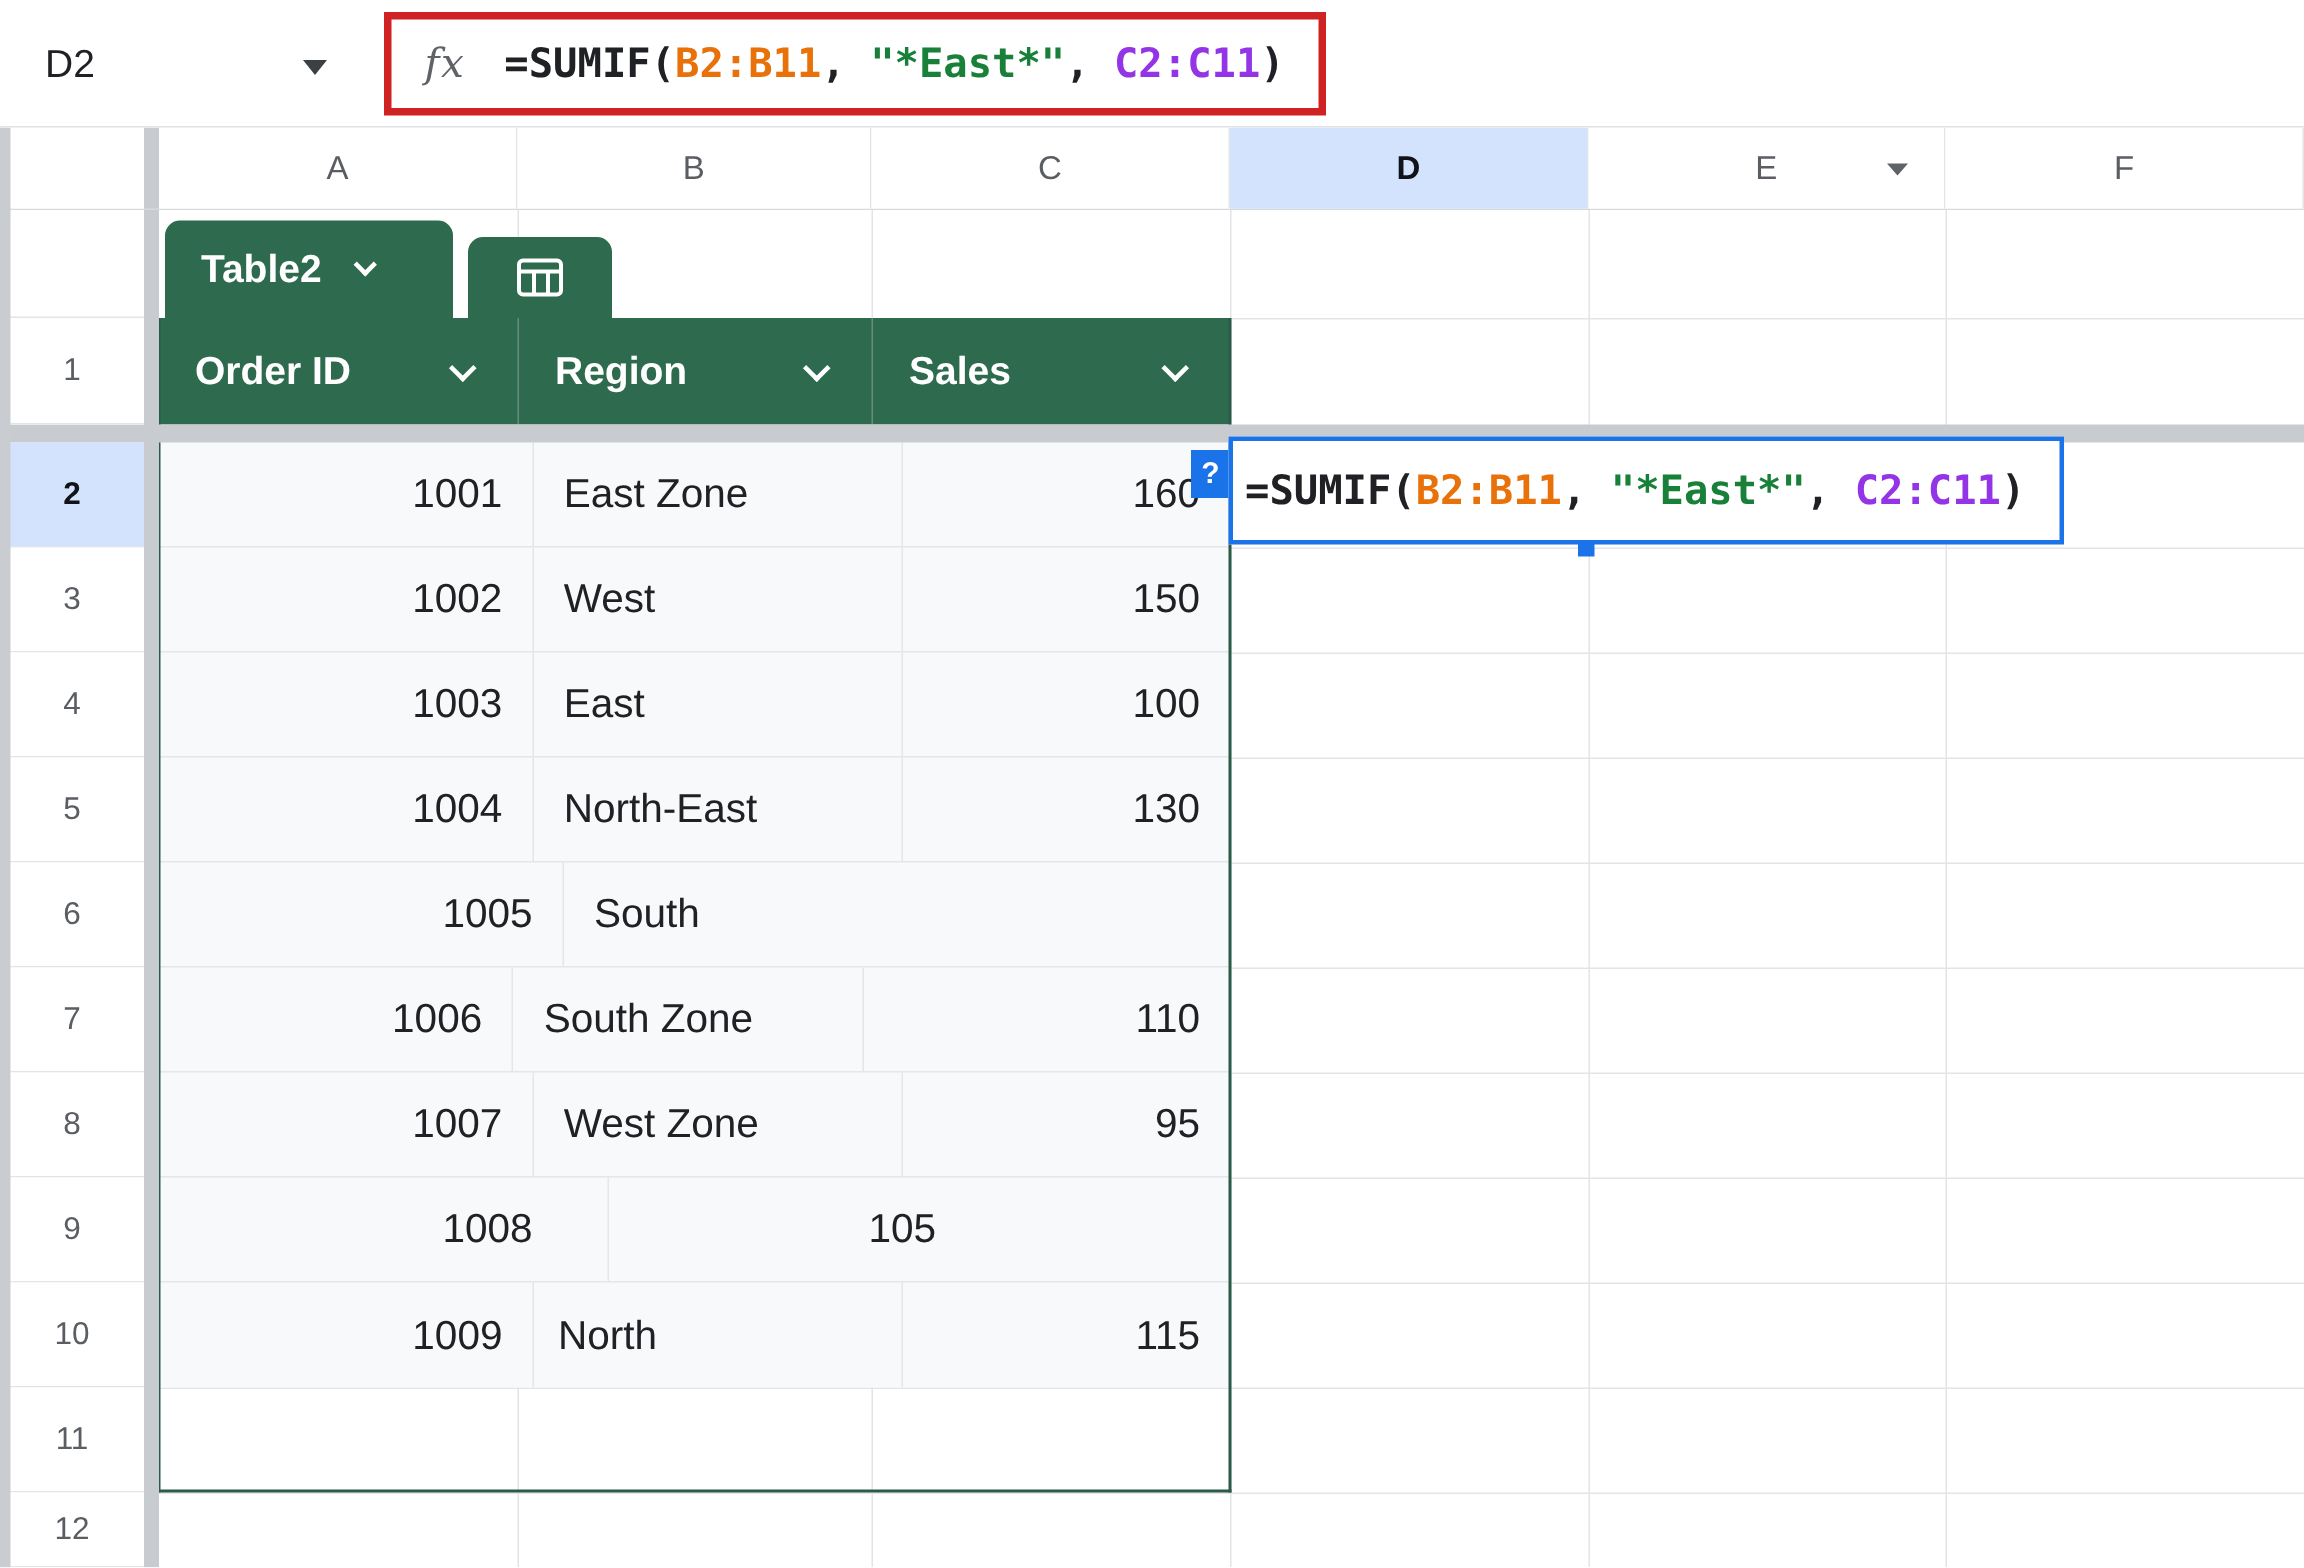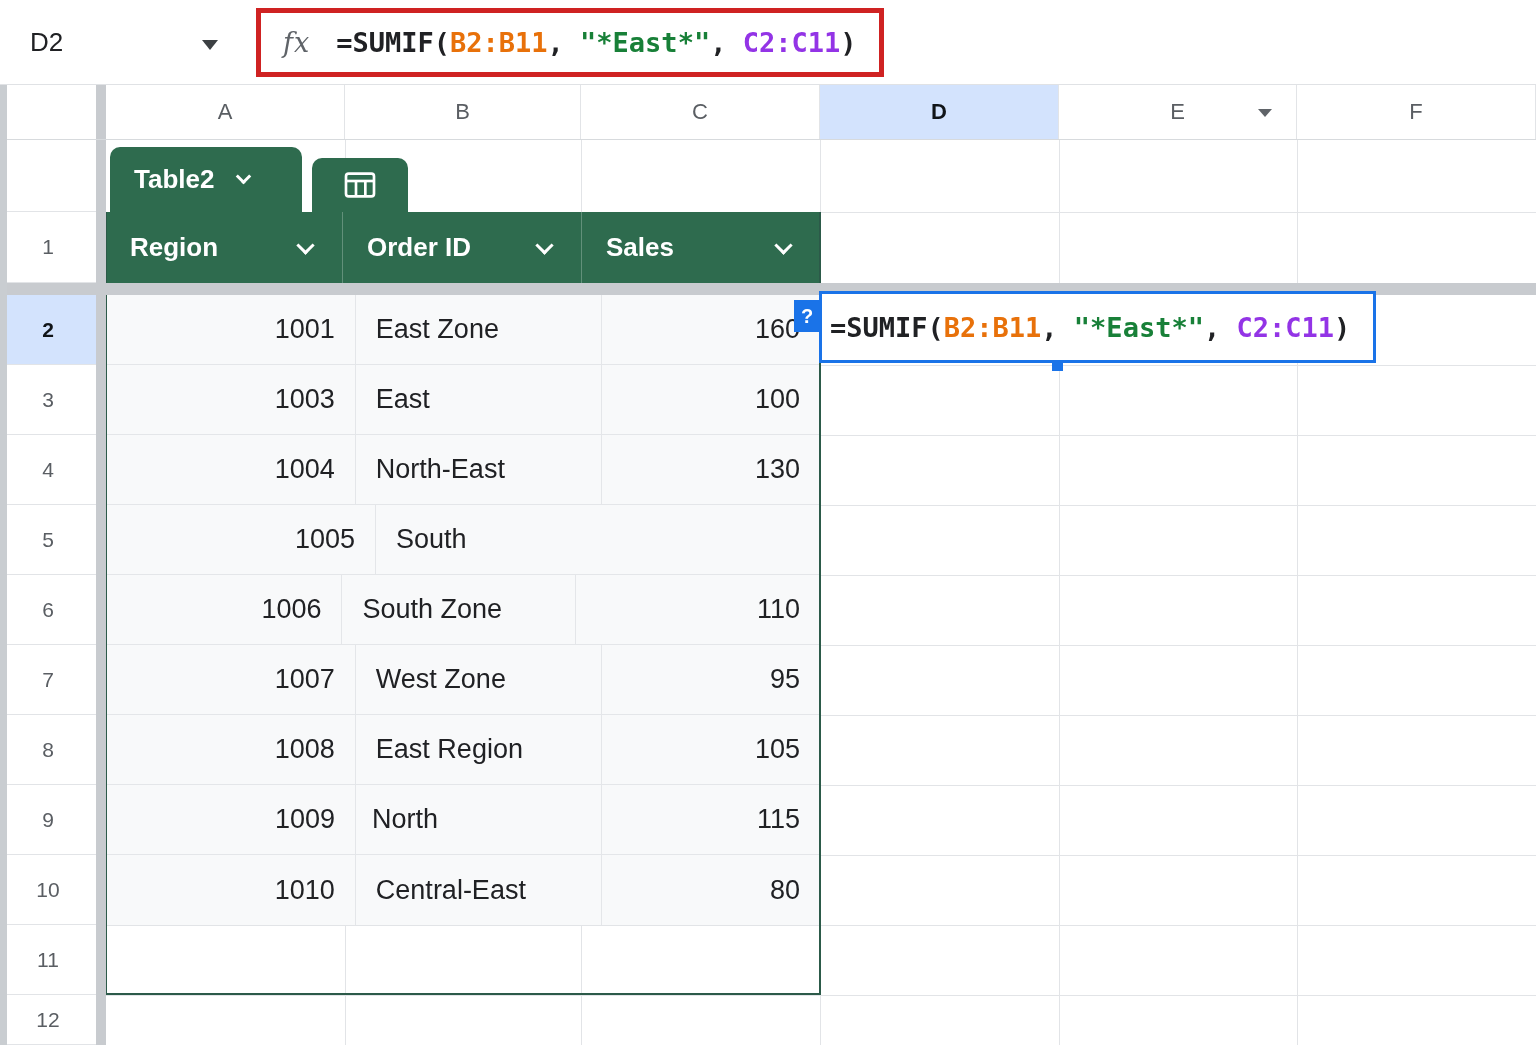--- a/index.html
+++ b/index.html
@@ -134,40 +134,45 @@
     <svg width="32" height="28" viewBox="0 0 24 20">
       <rect x="1.5" y="1.5" width="21" height="17" rx="2" fill="none" stroke="#ffffff" stroke-width="2"></rect>
       <line x1="1.5" y1="7" x2="22.5" y2="7" stroke="#ffffff" stroke-width="2"></line>
       <line x1="9" y1="7" x2="9" y2="18.5" stroke="#ffffff" stroke-width="2"></line>
       <line x1="16" y1="7" x2="16" y2="18.5" stroke="#ffffff" stroke-width="2"></line>
     </svg>
   </div>
 
   <div class="sheet-table">
     <div class="t-header" id="t-header">
+        <div class="th" style="width: 239px;">
+          <span>Order ID</span>
+          <span class="chev"></span>
+        </div>
         <div class="th" style="width: 236px;">
           <span>Region</span>
           <span class="chev"></span>
         </div>
         <div class="th" style="width: 239px;">
-          <span>Order ID</span>
-          <span class="chev"></span>
-        </div>
-        <div class="th" style="width: 239px;">
           <span>Sales</span>
           <span class="chev"></span>
         </div>
       </div>
     <div class="t-body" id="t-body">
         <div class="t-row">
           <div class="td num" style="width: 239px;">1001</div>
           <div class="td txt" style="width: 236px;">East Zone</div>
           <div class="td num" style="width: 239px;">160</div>
         </div>
         <div class="t-row">
+          <div class="td num" style="width: 239px;">1002</div>
+          <div class="td txt" style="width: 236px;">West</div>
+          <div class="td num" style="width: 239px;">150</div>
+        </div>
+        <div class="t-row">
           <div class="td num" style="width: 239px;">1003</div>
           <div class="td txt" style="width: 236px;">East</div>
           <div class="td num" style="width: 239px;">100</div>
         </div>
         <div class="t-row">
           <div class="td num" style="width: 239px;">1004</div>
           <div class="td txt" style="width: 236px;">North-East</div>
           <div class="td num" style="width: 239px; text-align: right;">130</div>
         </div>
         <div class="t-row">
@@ -179,32 +184,26 @@
           <div class="td txt" style="width: 236px;">South Zone</div>
           <div class="td num" style="width: 286px;">110</div>
         </div>
         <div class="t-row">
           <div class="td num" style="width: 239px;">1007</div>
           <div class="td txt" style="width: 236px;">West Zone</div>
           <div class="td num" style="width: 239px;">95</div>
         </div>
         <div class="t-row">
           <div class="td num" style="width: 239px;">1008</div>
-          <div class="td txt" style="width: 236px;">East Region</div>
           <div class="td num" style="width: 239px;">105</div>
         </div>
         <div class="t-row">
           <div class="td num" style="width: 239px;">1009</div>
           <div class="td txt" style="width: 236px; padding-left: 16px;">North</div>
           <div class="td num" style="width: 239px;">115</div>
-        </div>
-        <div class="t-row">
-          <div class="td num" style="width: 239px;">1010</div>
-          <div class="td txt" style="width: 236px;">Central-East</div>
-          <div class="td num" style="width: 239px;">80</div>
         </div>
       </div>
   </div>
   <div class="tb" style="left:105px; top:212px; width:2px; height:783px;"></div>
   <div class="tb" style="left:819px; top:212px; width:2px; height:783px;"></div>
   <div class="tb" style="left:105px; top:993px; width:716px; height:2px;"></div>
 
   <div class="divider-h"></div>
   <div class="divider-v"></div>
 

